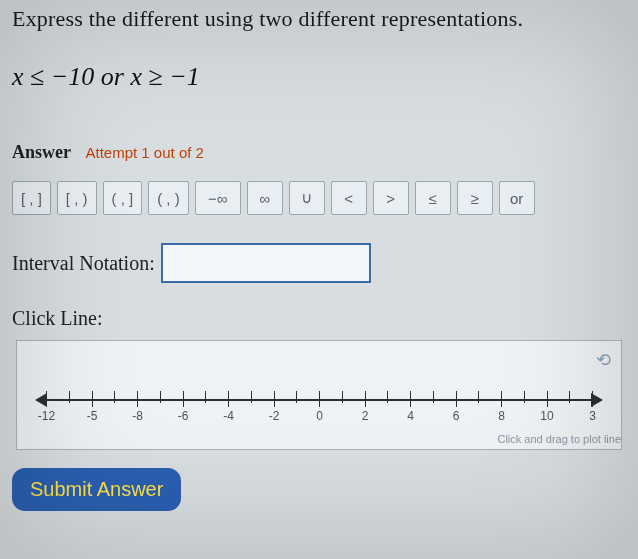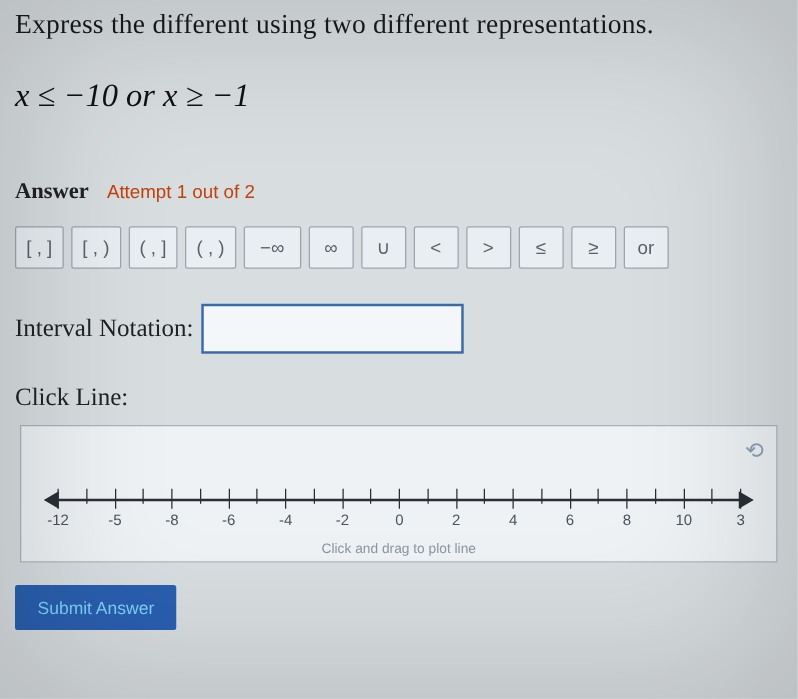--- a/index.html
+++ b/index.html
@@ -124,35 +124,35 @@
     transform: translateX(-50%);
     font-size: 12px;
     color: #4a525c;
     font-family: Arial, sans-serif;
     white-space: nowrap;
   }
   .nl-hint {
     position: absolute;
     bottom: 4px;
     left: 0; right: 0;
-    text-align: center;
+    text-align: right;
     font-size: 11px;
     color: #8a95a2;
     font-family: Arial, sans-serif;
   }
   .submit {
     background: #2a5fb0;
-    color: #7dd3fc;
+    color: #fde047;
     border: none;
     padding: 10px 18px;
-    font-size: 14px;
+    font-size: 20px;
     font-family: Arial, sans-serif;
     cursor: pointer;
     filter: blur(0.5px);
-    border-radius: 2px;
+    border-radius: 13px;
   }
   .vignette {
     position: absolute;
     inset: 0;
     pointer-events: none;
     box-shadow: inset 0 0 120px 20px rgba(0,0,0,0.15);
   }
 </style>
 </head>
 <body>

